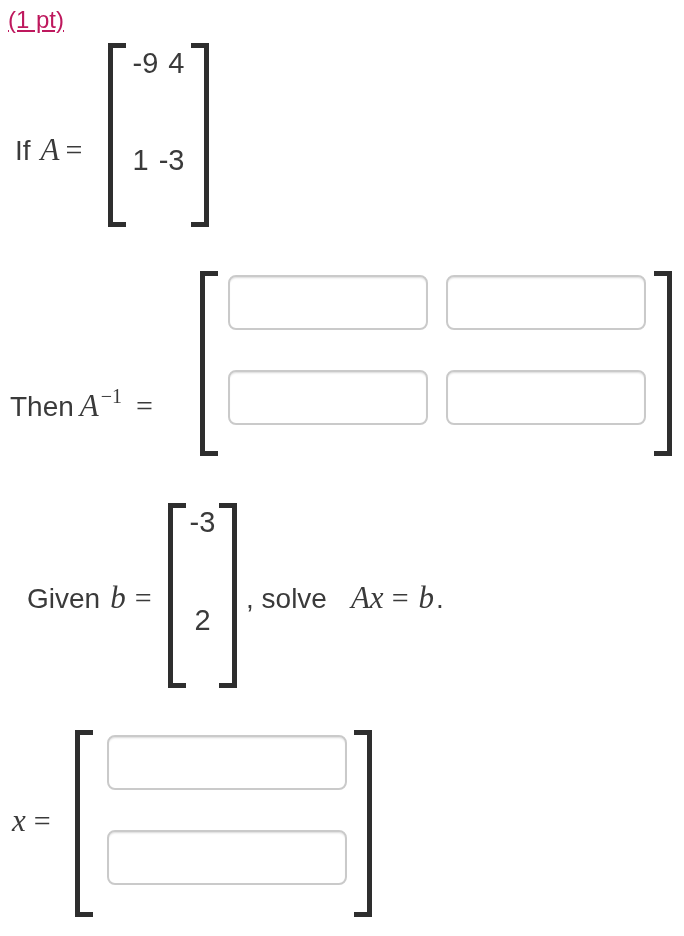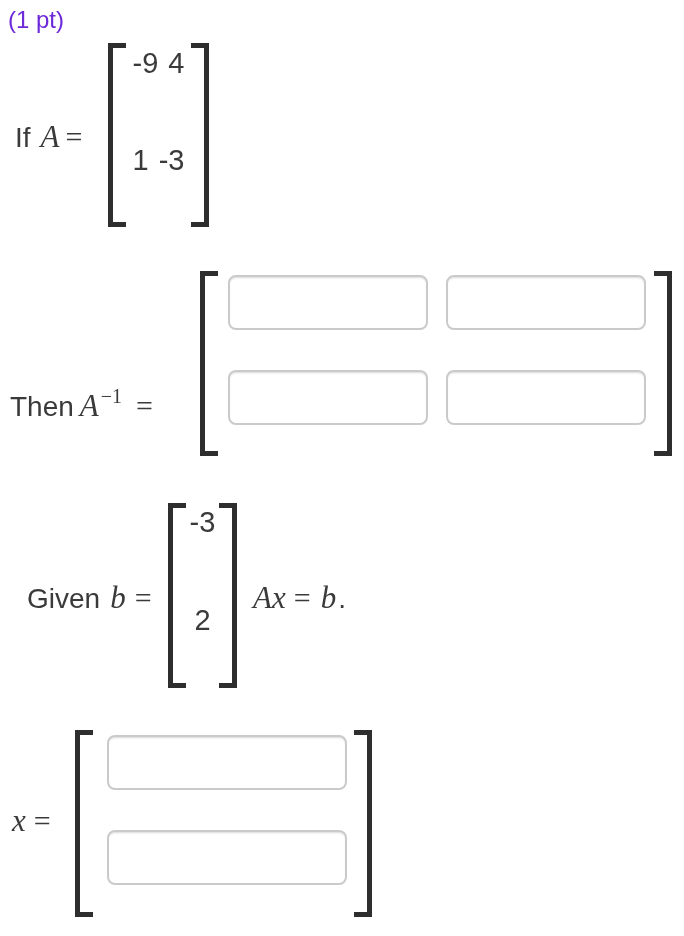--- a/index.html
+++ b/index.html
@@ -3,28 +3,28 @@
 <meta charset="utf-8">
 <style>
   html,body { margin:0; padding:0; }
   body {
     width:684px; height:936px; position:relative; background:#ffffff;
     font-family:"Liberation Sans", sans-serif; color:#3a3a3a;
     overflow:hidden;
   }
   .line { position:absolute; display:flex; align-items:baseline; white-space:pre; color:#3a3a3a; }
   .sans   { font-family:"Liberation Sans", sans-serif; font-size:28px; }
-  .pts    { position:absolute; left:8px; top:6px; font-size:24px; color:#6d28d9; }
+  .pts    { position:absolute; left:8px; top:6px; font-size:24px; color:#be185d;text-decoration:underline; }
   .mvar   { font-family:"Liberation Serif","DejaVu Serif",serif; font-style:italic; font-size:31px; }
   .meq    { font-family:"Liberation Serif","DejaVu Serif",serif; font-size:30px; }
   .sup    { font-family:"Liberation Serif","DejaVu Serif",serif; font-style:normal; font-size:20px;
             position:relative; top:-13px; margin-left:2px; }
   .gap6  { margin-left:6px; }  .gap8  { margin-left:8px; }
   .gap9  { margin-left:9px; }  .gap10 { margin-left:10px; }
-  .gap12 { margin-left:7px; } .gap14 { margin-left:14px; }
+  .gap12 { margin-left:24px; } .gap14 { margin-left:14px; }
   .gap2  { margin-left:2px; }
 
   .matrix { position:absolute; }
   .bracket { position:absolute; top:0; bottom:0; width:18px; box-sizing:border-box; }
   .bracket.left  { left:0;
     border-left:5px solid #2e2e2e; border-top:5px solid #2e2e2e; border-bottom:5px solid #2e2e2e; }
   .bracket.right { right:0;
     border-right:5px solid #2e2e2e; border-top:5px solid #2e2e2e; border-bottom:5px solid #2e2e2e; }
 
   .mrow { position:absolute; left:18px; right:18px; display:flex; justify-content:center; gap:10px;
@@ -35,21 +35,21 @@
          box-shadow: inset 0 2px 2px -1px rgba(0,0,0,0.15);
          font-family:"Liberation Sans", sans-serif; font-size:24px; color:#3a3a3a; padding:0 10px;
          outline:none; }
   .ans.wide { width:240px; }
 </style>
 </head>
 <body>
 
 <div class="pts">(1 pt)</div>
 
-<div class="line" style="left:15px; top:119px;">
+<div class="line" style="left:15px; top:132px;">
   <span class="sans">If</span>
   <span class="mvar gap10">A</span>
   <span class="meq gap6">=</span>
 </div>
 <div class="matrix" style="left:108px; top:43px; width:101px; height:184px;">
   <div class="bracket left"></div>
   <div class="bracket right"></div>
   <div class="mrow" style="top:6px;">
     <span>-9</span>
     <span>4</span>
@@ -84,20 +84,21 @@
   <div class="bracket left"></div>
   <div class="bracket right"></div>
   <div class="mrow" style="top:5px;">
     <span>-3</span>
   </div>
   <div class="mrow" style="top:103px;">
     <span>2</span>
   </div>
 </div>
 <div class="line" style="left:246px; top:580px;">
+  <span class="sans">, solve</span>
   <span class="mvar gap12">Ax</span>
   <span class="meq gap8">=</span>
   <span class="mvar gap10">b</span>
   <span class="sans gap2">.</span>
 </div>
 
 <div class="line" style="left:12px; top:803px;">
   <span class="mvar">x</span>
   <span class="meq gap8">=</span>
 </div>

